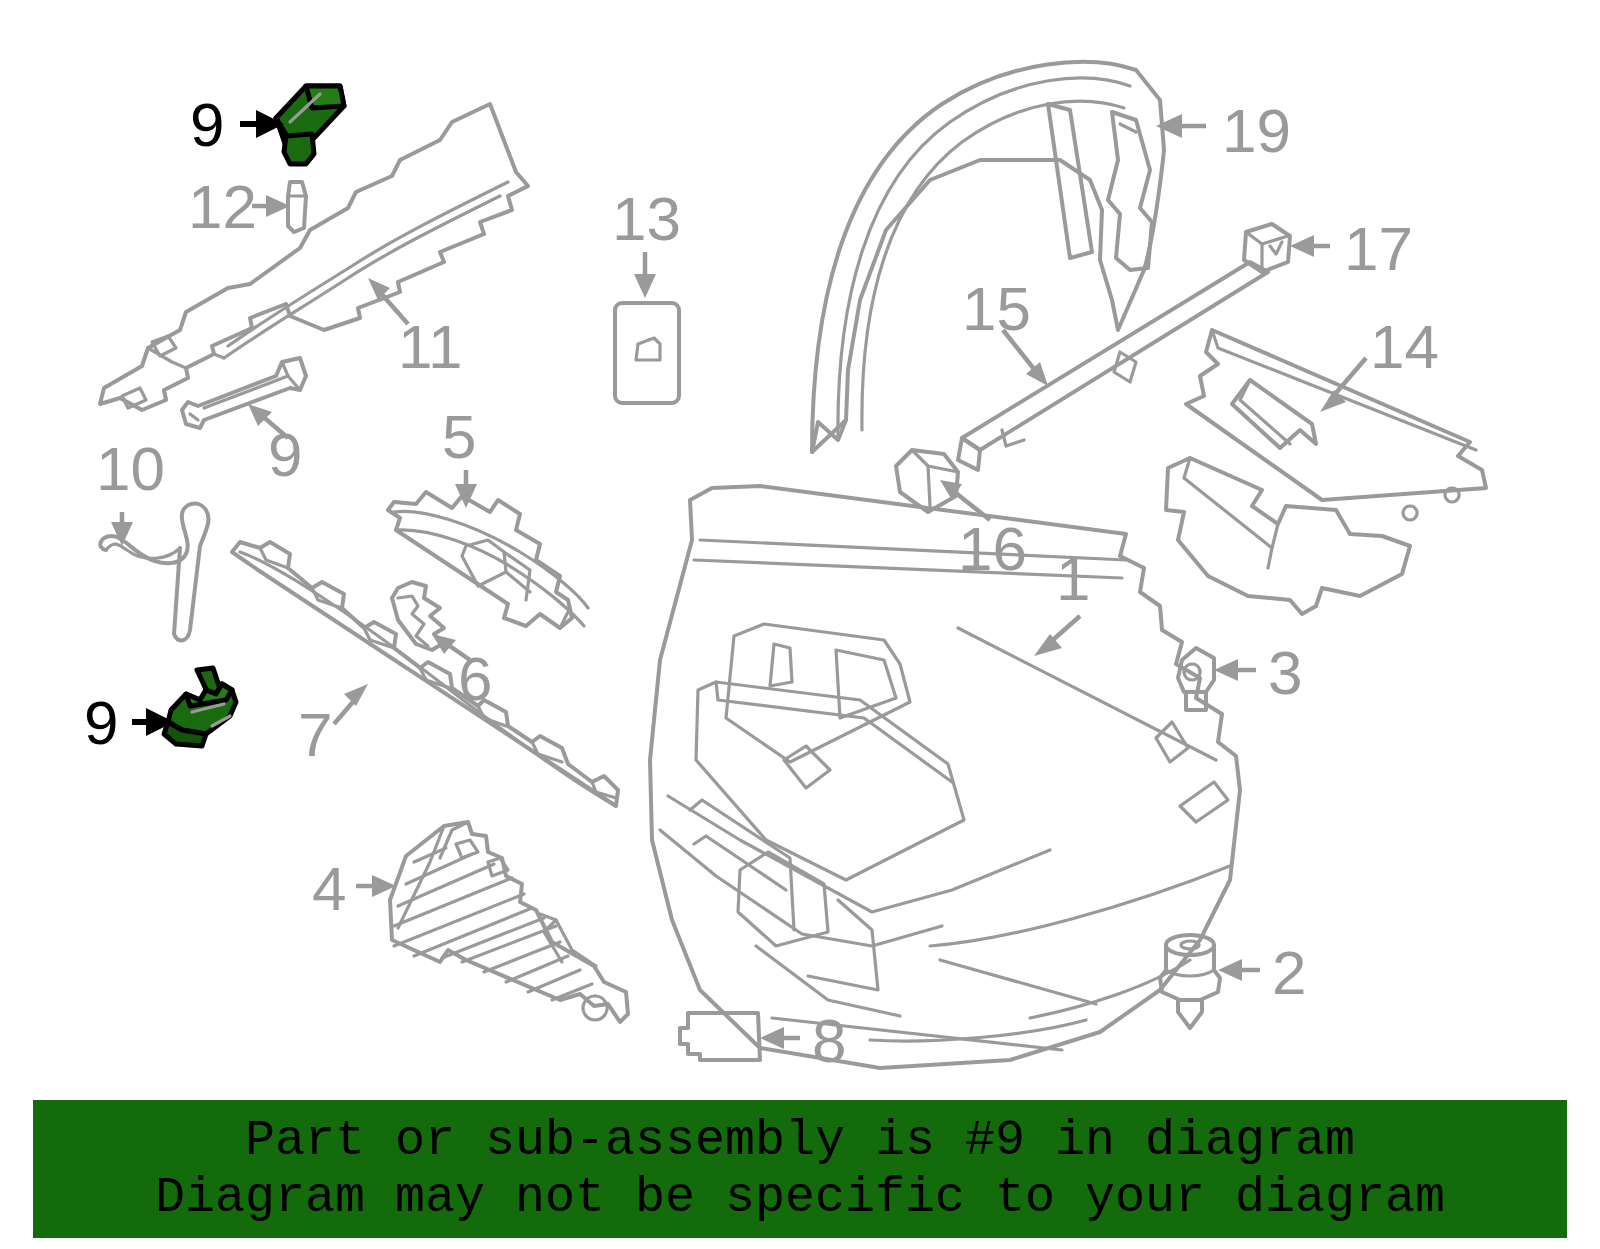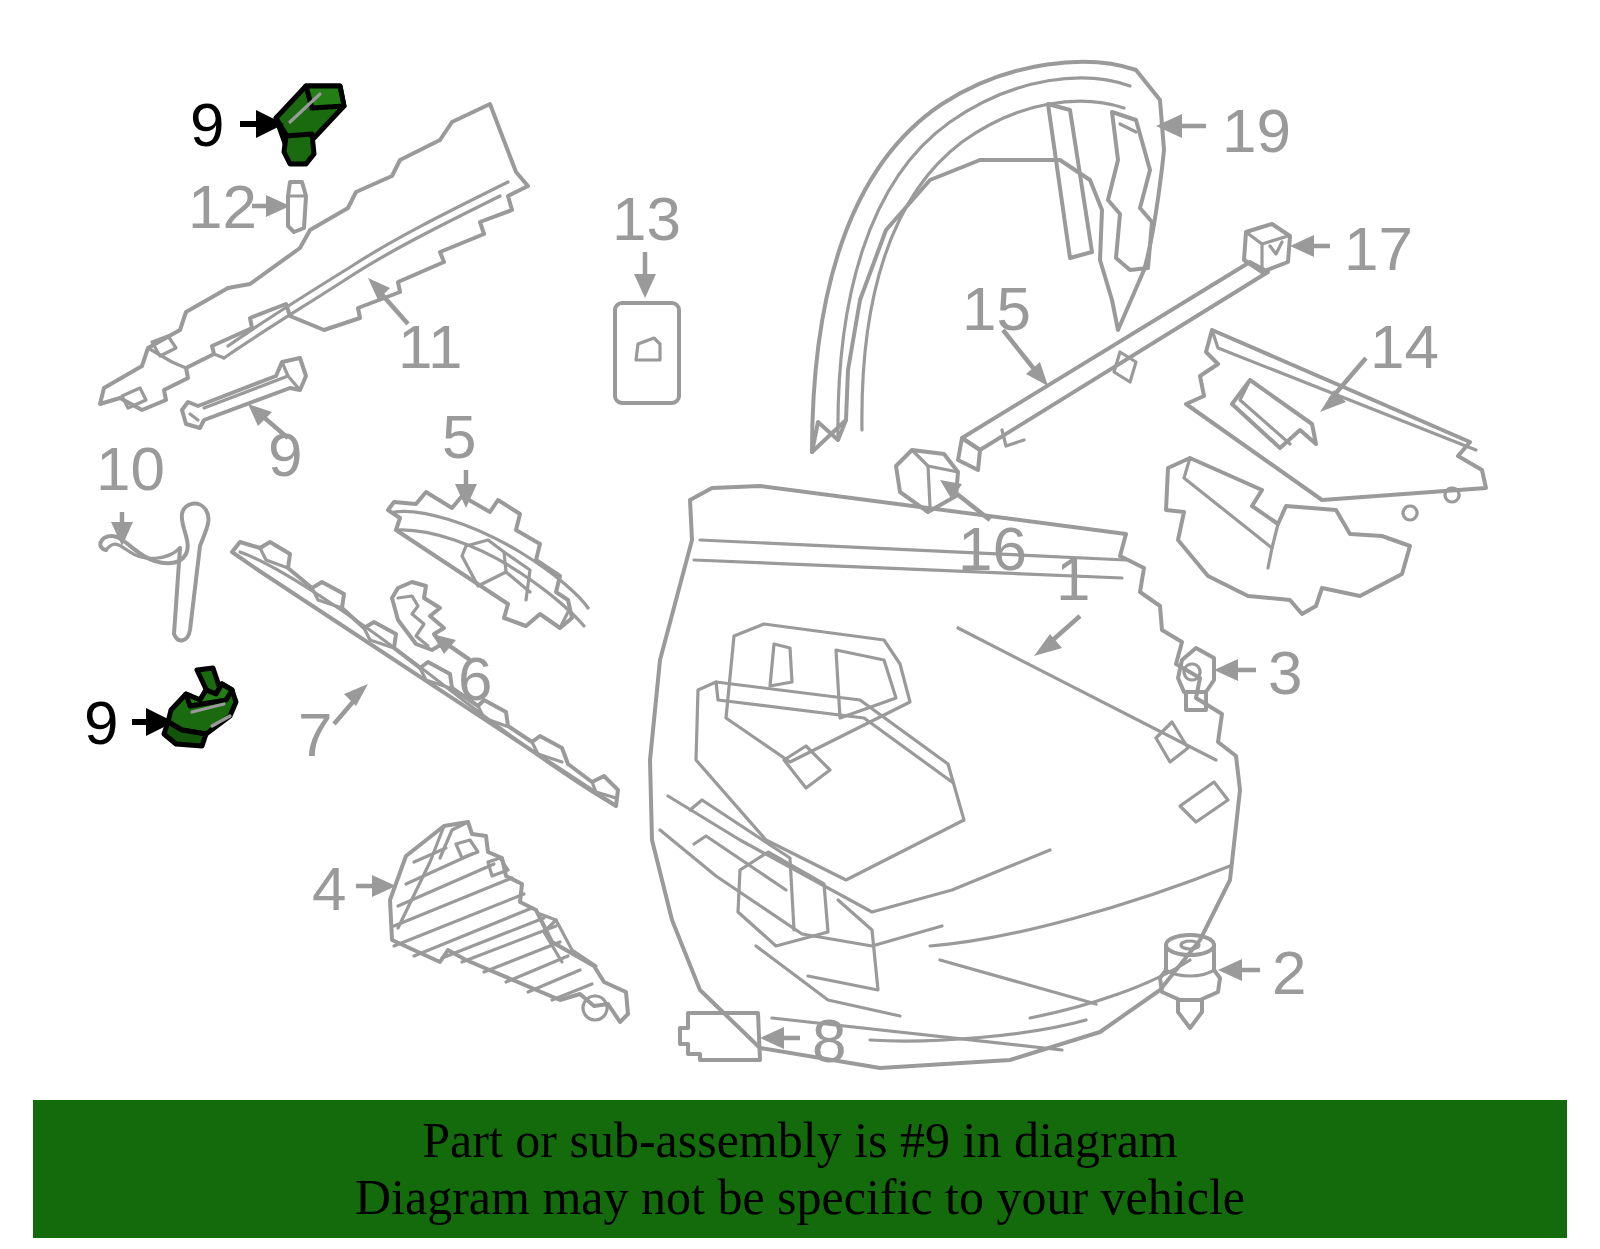--- a/index.html
+++ b/index.html
@@ -96,21 +96,21 @@
     width: 1534px;
     height: 138px;
     background: #146b0c;
     display: flex;
     flex-direction: column;
     align-items: center;
     justify-content: center;
   }
   #banner .bline {
     color: #000000;
-    font-family: Liberation Serif, serif;
+    font-family: Liberation Mono, monospace;
     font-size: 50px;
     line-height: 1.14;
     white-space: nowrap;
     text-align: center;
   }
 </style>
 </head>
 <body>
 
 <div id="page">
@@ -406,16 +406,16 @@
     <g>
       <line class="ar-hl" x1="132" y1="722" x2="158" y2="722"></line>
       <polygon class="arhead-hl" points="174,722 146,708 146,736"></polygon>
       <text class="lbl-hl" x="84" y="744">9</text>
     </g>
 
   </svg>
 
   <div id="banner">
     <div class="bline">Part or sub-assembly is #9 in diagram</div>
-    <div class="bline">Diagram may not be specific to your vehicle</div>
+    <div class="bline">Diagram may not be specific to your diagram</div>
   </div>
 
 </div>
 
 </body></html>

